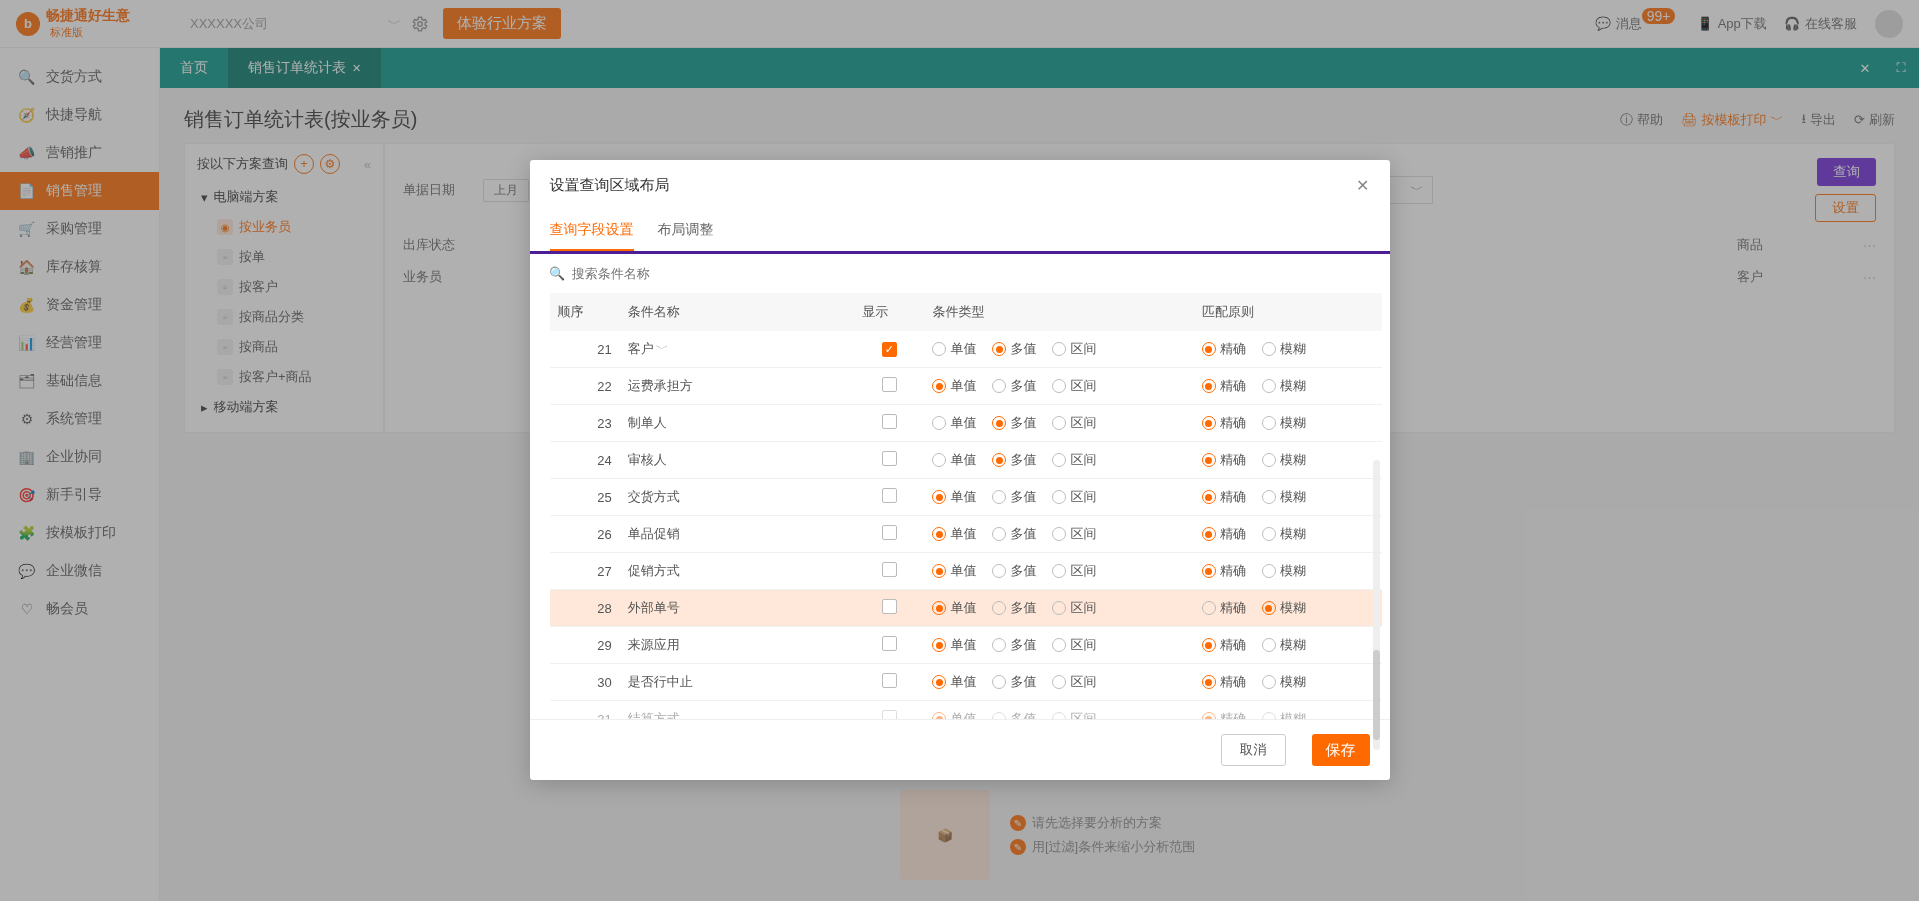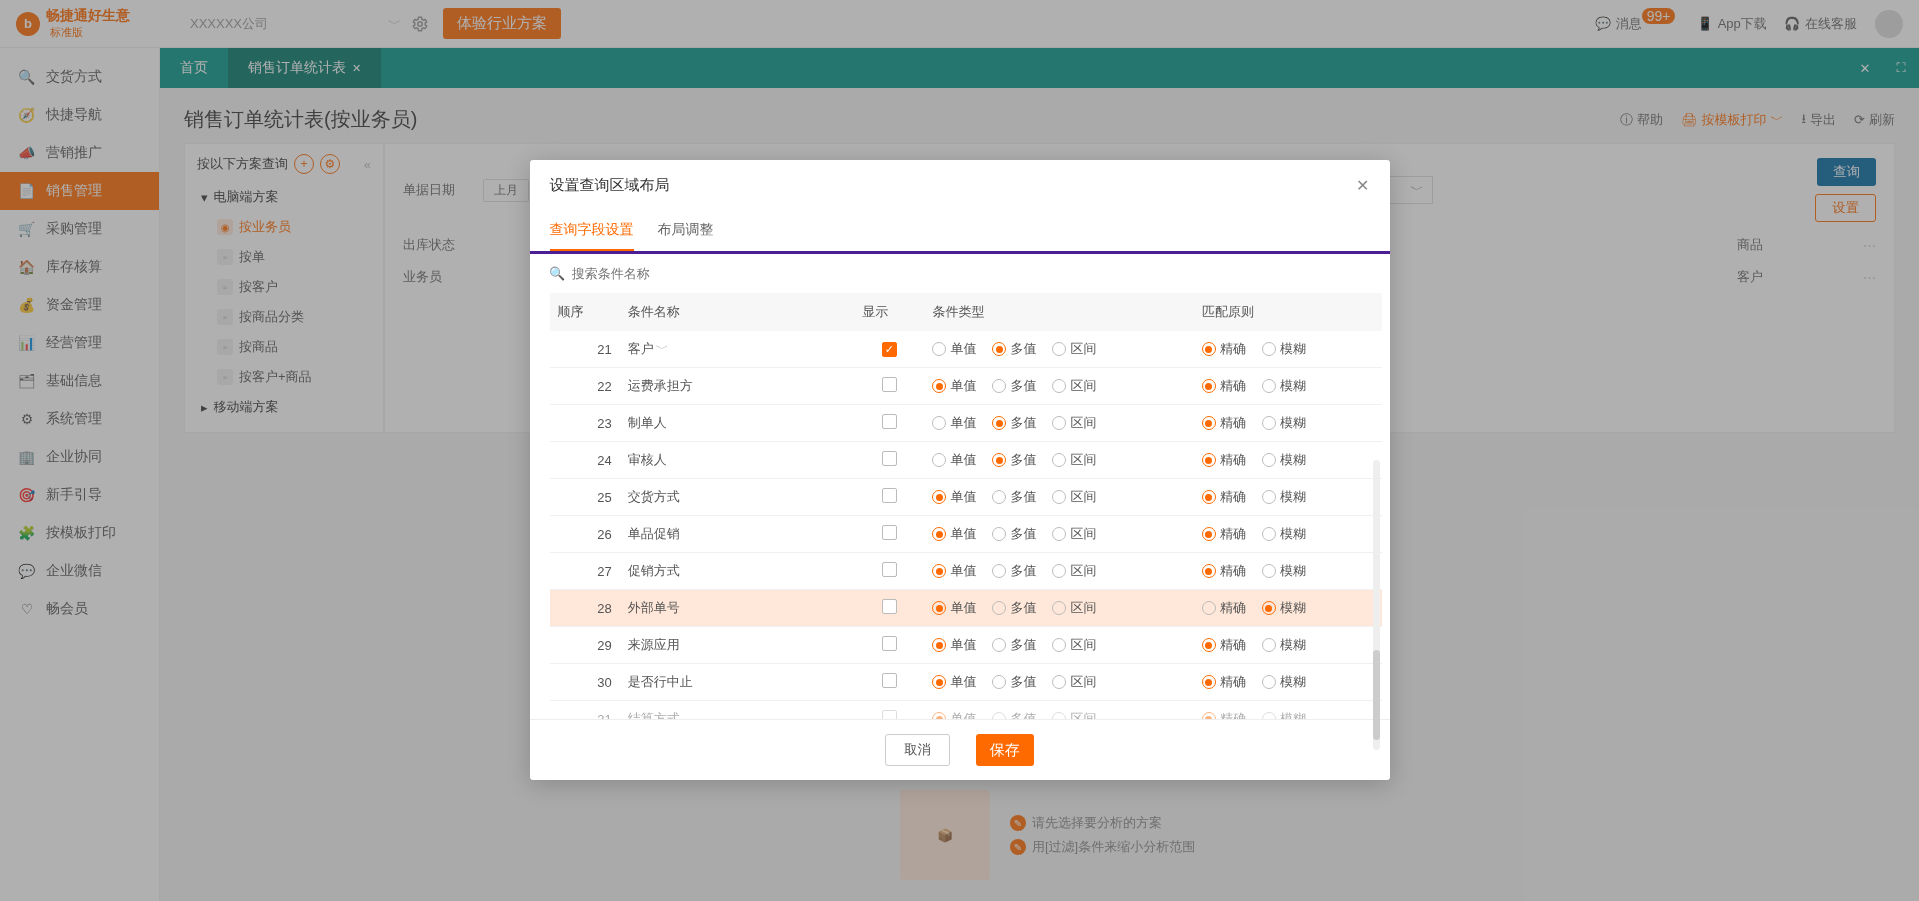--- a/index.html
+++ b/index.html
@@ -58,21 +58,21 @@
 .tree-item.active .tree-icon{background:#ffe8d9;color:#ff6a00}
 
 .filter-panel{flex:1;background:#fff;border:1px solid #eee;padding:14px 18px}
 .fp-row{display:flex;align-items:center;margin-bottom:14px;gap:10px}
 .fp-label{color:#666;width:70px}
 .fp-chips{display:flex;gap:8px}
 .chip{border:1px solid #ddd;padding:2px 10px;border-radius:2px;font-size:12px;color:#666;cursor:pointer}
 .chip.active{background:#ff6a00;border-color:#ff6a00;color:#fff}
 .fp-date{color:#666;font-size:12px;margin-left:10px}
 .fp-right{margin-left:auto;display:flex;gap:8px;flex-direction:column;align-items:flex-end}
-.btn-primary{background:#0369a1;color:#fff;border:none;padding:5px 16px;border-radius:3px;cursor:pointer}
+.btn-primary{background:#6d28d9;color:#fff;border:none;padding:5px 16px;border-radius:3px;cursor:pointer}
 .btn-outline{background:#fff;color:#ff6a00;border:1px solid #ff6a00;padding:4px 16px;border-radius:3px;cursor:pointer}
 .fp-end{margin-left:auto;color:#666;display:flex;align-items:center;gap:100px}
 .sel{border:1px solid #ddd;padding:4px 8px;min-width:240px;color:#999;display:flex;justify-content:space-between;cursor:pointer}
 .more-icon{color:#bbb;cursor:pointer}
 
 
 .empty{position:absolute;left:900px;top:790px;display:flex;align-items:center;gap:20px;color:#888}
 .empty-box{width:90px;height:90px;background:#ffe8d9;border-radius:4px;display:flex;align-items:center;justify-content:center}
 .tips{list-style:none;font-size:13px}
 .tips li{display:flex;align-items:center;gap:6px;margin:6px 0}
@@ -101,21 +101,21 @@
 .col-match{width:160px}
 .chk{width:15px;height:15px;border:1px solid #bbb;border-radius:2px;display:inline-flex;align-items:center;justify-content:center;background:#fff}
 .chk.on{background:#ff6a00;border-color:#ff6a00;color:#fff;font-size:11px}
 .rgroup{display:flex;gap:16px}
 .radio{display:flex;align-items:center;gap:4px;cursor:pointer}
 .rdot{width:14px;height:14px;border:1px solid #bbb;border-radius:50%;display:inline-flex;align-items:center;justify-content:center}
 .rdot.on{border-color:#ff6a00}
 .rdot.on::after{content:"";width:7px;height:7px;background:#ff6a00;border-radius:50%}
 .modal-scroll{position:absolute;right:10px;top:300px;width:7px;height:290px;background:#eee;border-radius:4px}
 .modal-scroll .thumb{width:100%;height:90px;background:#ccc;border-radius:4px;position:relative;top:190px}
-.modal-foot{padding:14px 20px;display:flex;justify-content:center;gap:12px;border-top:1px solid #eee}
+.modal-foot{padding:14px 20px;display:flex;justify-content:flex-end;gap:12px;border-top:1px solid #eee}
 .btn-plain{background:#fff;border:1px solid #ccc;color:#555;padding:6px 18px;border-radius:3px;cursor:pointer}
 .name-chev{color:#bbb;margin-left:2px}
 
 svg{width:100%;height:100%}
 </style>
 </head>
 <body>
 
 <div class="header">
   <div class="logo">

